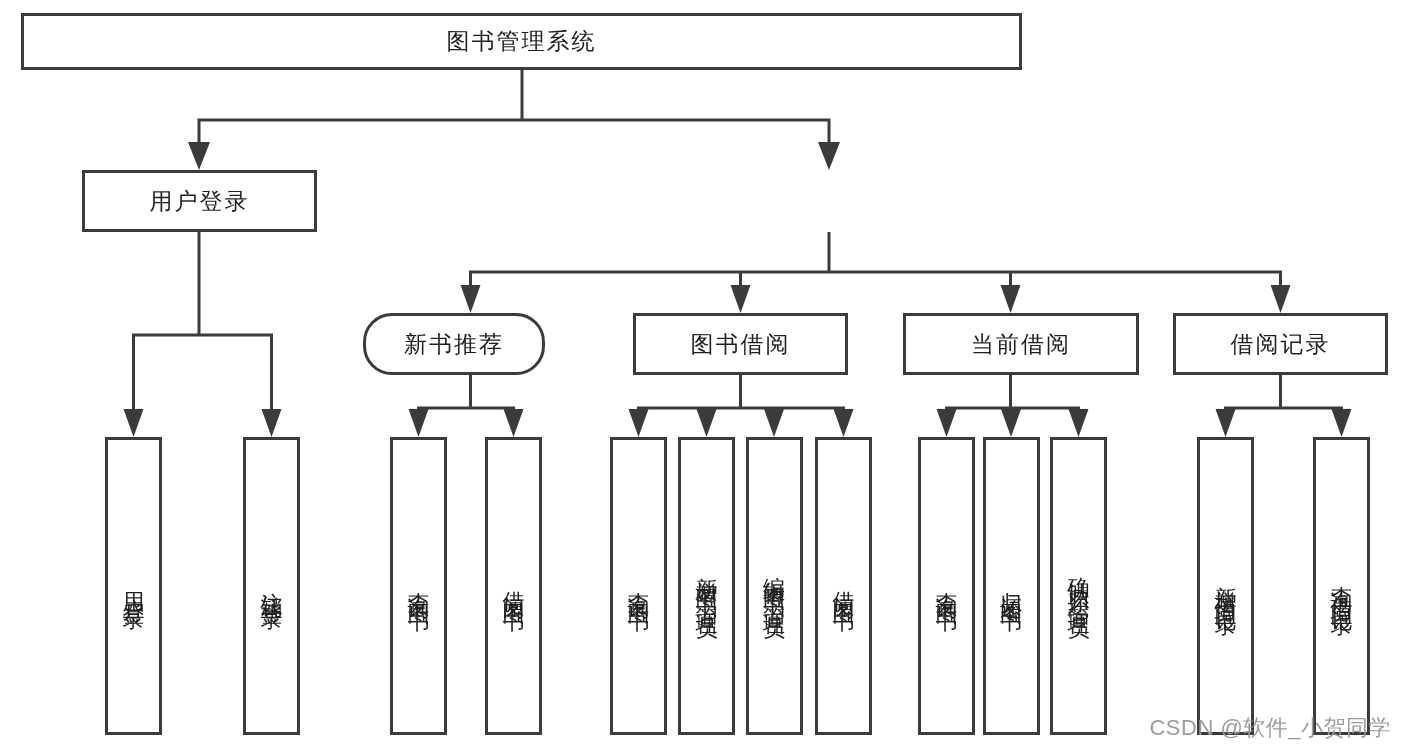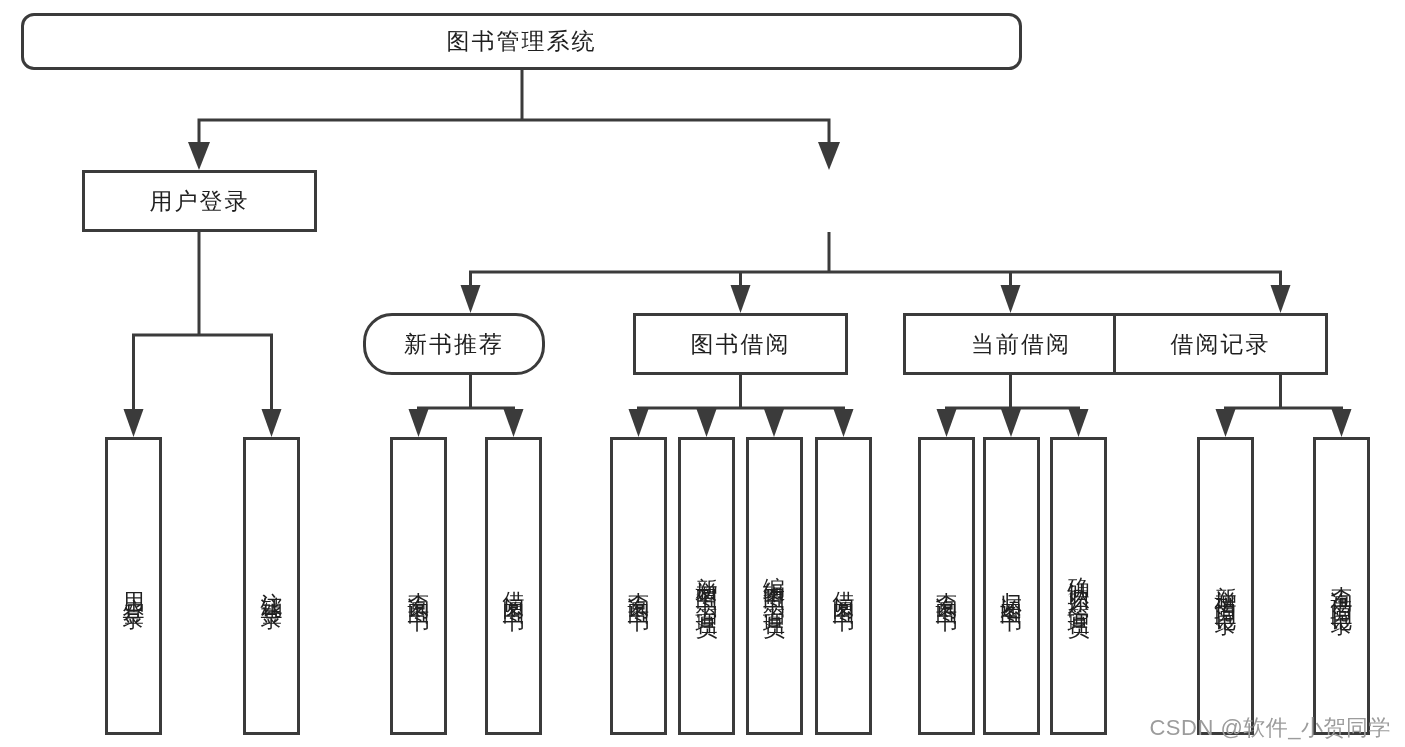--- a/index.html
+++ b/index.html
@@ -32,27 +32,27 @@
   }
   .node.h { font-size: 23px; }
   .node.v {
     writing-mode: vertical-rl;
     text-orientation: mixed;
     font-size: 22px;
     letter-spacing: 6px;
     white-space: normal;
     line-height: 1;
   }
-  .root  { left: 21px;   top: 13px;  width: 1001px; height: 57px; border-radius: 13px; }
+  .root  { left: 21px;   top: 13px;  width: 1001px; height: 57px; }
   .n2a   { left: 82px;   top: 170px; width: 235px;  height: 62px; }
   .n2b   { left: 712px;  top: 170px; width: 235px;  height: 62px; }
   .n3a   { left: 363px;  top: 313px; width: 182px;  height: 62px; border-radius: 29px; }
   .n3b   { left: 633px;  top: 313px; width: 215px;  height: 62px; }
   .n3c   { left: 903px;  top: 313px; width: 236px;  height: 62px; }
-  .n3d   { left: 1113px; top: 313px; width: 215px;  height: 62px; }
+  .n3d   { left: 1173px; top: 313px; width: 215px;  height: 62px; }
   .leaf  { top: 437px; width: 57px; height: 298px; }
   .l1  { left: 105px;    }
   .l2  { left: 243px;    }
   .l3  { left: 390px;    }
   .l4  { left: 485px;    }
   .l5  { left: 610px;    }
   .l6  { left: 678px;    }
   .l7  { left: 745.5px;  }
   .l8  { left: 815px;    }
   .l9  { left: 918px;    }

